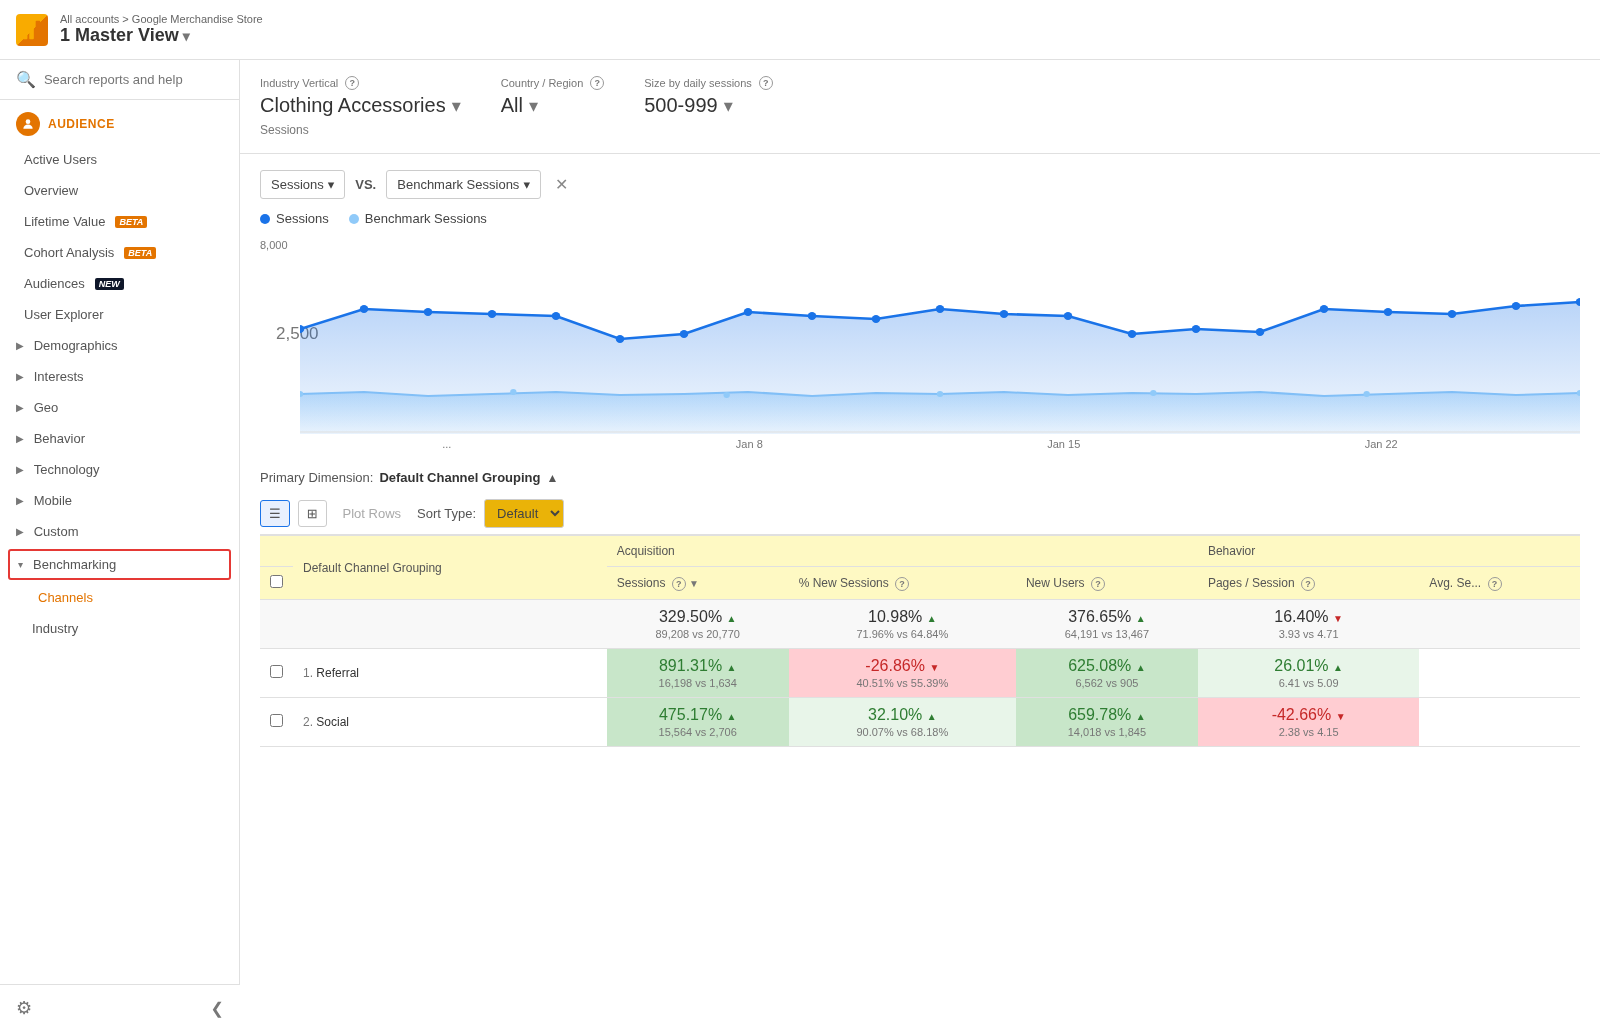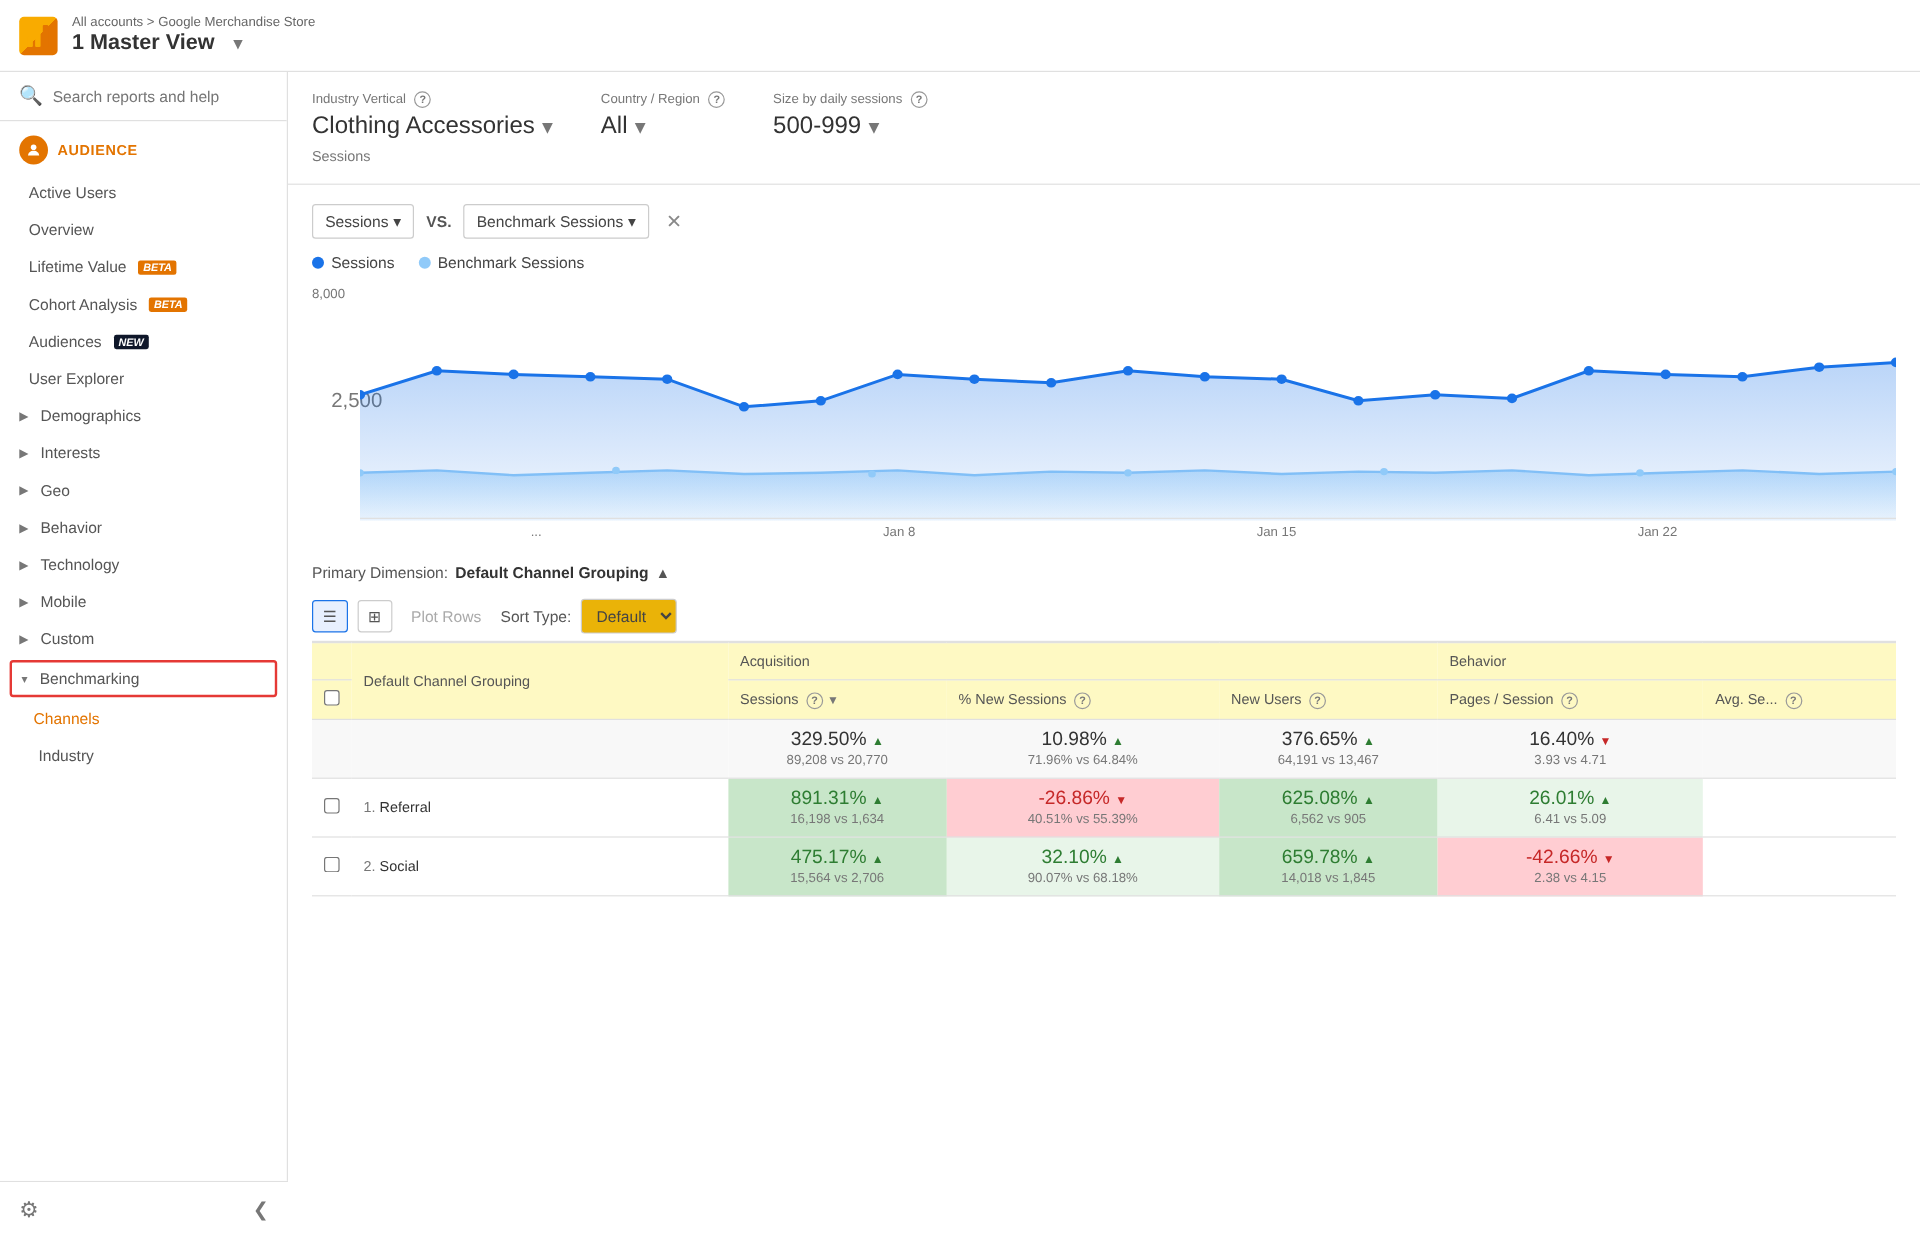--- a/index.html
+++ b/index.html
@@ -18,21 +18,21 @@
     }
     .logo-icon {
       width: 32px; height: 32px;
       background: linear-gradient(135deg, #f9ab00 50%, #e37400 50%);
       border-radius: 4px;
       display: flex; align-items: center; justify-content: center;
     }
     .logo-icon svg { width: 22px; height: 22px; }
     .header-title-block { display: flex; flex-direction: column; }
     .breadcrumb-text { font-size: 11px; color: #666; }
-    .master-view { font-size: 18px; font-weight: bold; color: #333; display: flex; align-items: center; gap: 16px; cursor: pointer; }
+    .master-view { font-size: 18px; font-weight: bold; color: #333; display: flex; align-items: center; gap: 4px; cursor: pointer; }
     .dropdown-arrow { font-size: 14px; color: #777; }
 
     
     .main-layout { display: flex; flex: 1; overflow: hidden; }
 
     
     .sidebar {
       width: 240px;
       background: #fff;
       border-right: 1px solid #e0e0e0;
@@ -268,21 +268,21 @@
       </li>
       <li style="padding-left:16px;">
         <span class="expand-arrow">▶</span> Mobile
       </li>
       <li style="padding-left:16px;">
         <span class="expand-arrow">▶</span> Custom
       </li>
       <li style="padding-left:16px; border:2px solid #e53935; border-radius:3px; margin: 2px 8px; padding:6px 8px;">
         <span class="expand-arrow">▾</span> Benchmarking
       </li>
-      <li style="padding-left:28px; color:#e37400;">Channels</li>
+      <li style="padding-left:38px; color:#e37400;">Channels</li>
       <li style="padding-left:32px;">Industry</li>
     </ul>
 
     <div style="height:50px;"></div>
   </div>
 
   <div class="content-area">
 
     <div class="filters-bar">
       <div class="filter-group">

